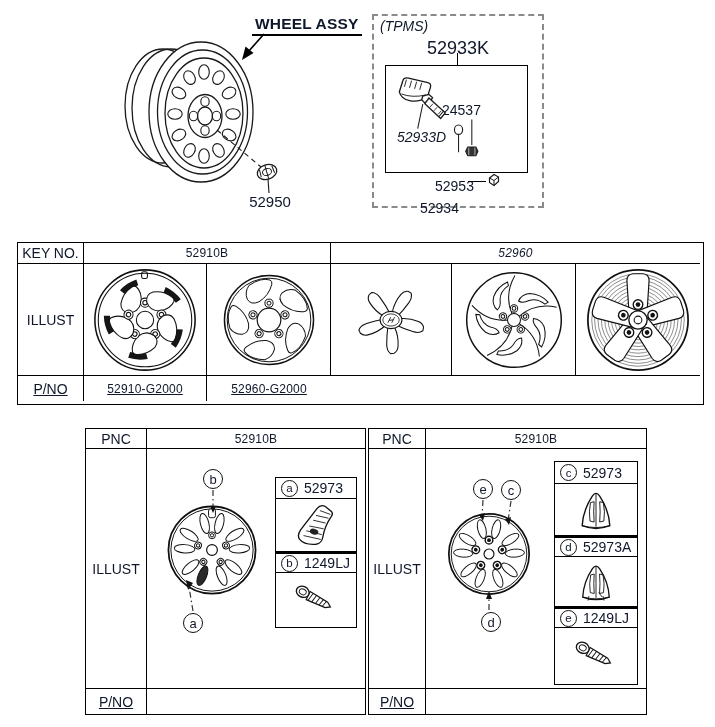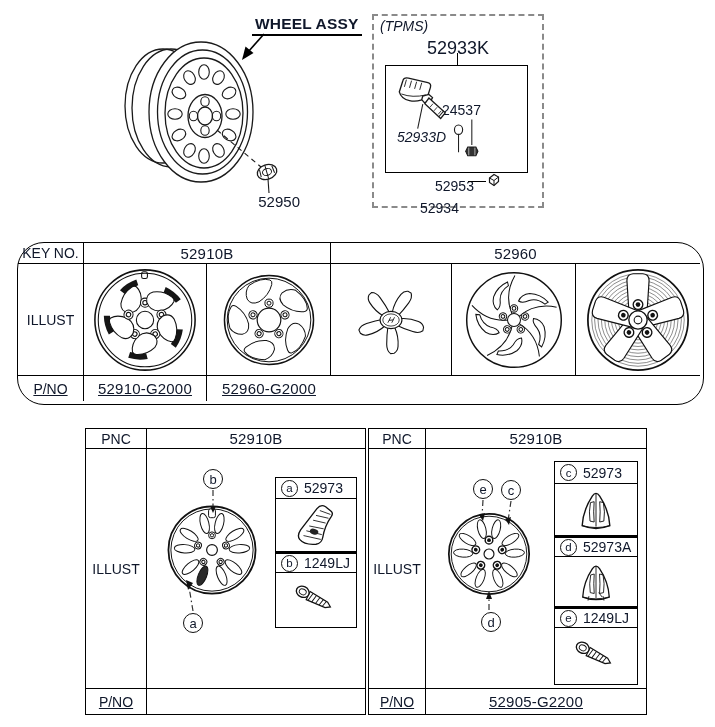--- a/index.html
+++ b/index.html
@@ -3,36 +3,36 @@
 <meta charset="utf-8">
 <style>
   html,body{margin:0;padding:0;background:#fff;}
   .canvas{position:relative;width:715px;height:727px;background:#fff;overflow:hidden;
           font-family:"Liberation Sans",sans-serif;color:#0f172a;}
   .abs{position:absolute;}
   .lbl{position:absolute;font-size:14px;white-space:nowrap;}
   
   .wheel-assy-label{position:absolute;left:252px;top:15px;font-size:15.5px;font-weight:bold;
      border-bottom:2px solid #000;padding:0 3px 1px 3px;letter-spacing:.2px;}
-  .nut-label{position:absolute;left:240px;top:193px;width:60px;text-align:right;font-size:15px;}
+  .nut-label{position:absolute;left:240px;top:193px;width:60px;text-align:center;font-size:15px;}
   
   .tpms-box{position:absolute;left:372px;top:14px;width:168px;height:190px;
      border:2px dashed #8a8a8a;}
   .tpms-title{position:absolute;left:6px;top:2px;font-size:14px;font-style:italic;}
   .tpms-kit{position:absolute;left:0;top:22px;width:100%;text-align:center;font-size:18px;}
   .tpms-vline{position:absolute;left:83px;top:37px;height:13px;width:0;border-left:1.5px solid #000;}
   .sensor-box{position:absolute;left:11px;top:49px;width:141px;height:106px;border:1.5px solid #000;}
   .tpms-hline{position:absolute;left:94px;top:165px;width:18px;height:0;border-top:1.3px solid #000;}
   
   .grid-table{position:absolute;display:grid;border:1.5px solid #000;background:#fff;}
   .cell{display:flex;align-items:center;justify-content:center;font-size:14px;
         border-right:1px solid #000;border-bottom:1px solid #000;overflow:hidden;}
   .cell.nbr{border-right:none;}
   .cell.nbb{border-bottom:none;text-decoration:underline;}
-  .cell.num{font-size:15px;letter-spacing:.2px;}
+  .cell.num{font-size:12px;letter-spacing:.2px;}
   .icell{position:relative;}
   
   .legend{position:absolute;display:grid;border:1.5px solid #000;background:#fff;}
   .lh{display:flex;align-items:center;gap:6px;padding-left:5px;font-size:14px;
       border-bottom:1px solid #000;}
   .lh.thick{border-top:2px solid #000;}
   .lc{display:flex;align-items:center;justify-content:center;border-bottom:1px solid #000;}
   .lc.nbb{border-bottom:none;}
   .ltr{width:17px;height:17px;border:1.3px solid #111;border-radius:50%;box-sizing:border-box;
       display:flex;align-items:center;justify-content:center;font-size:11.5px;flex:0 0 auto;}
@@ -126,24 +126,24 @@
     <svg class="abs" style="left:112px;top:156px;" width="16" height="16" viewBox="0 0 16 16">
       <g fill="none" stroke="#1a1a1a" stroke-width="1.2">
         <path d="M3.5,6 L8,2.5 L12.5,5 L12.5,9.5 L8,13.5 L3.5,10.5 Z" fill="#fff"></path>
         <path d="M3.5,6 L8,8.5 L12.5,5 M8,8.5 L8,13.5" stroke-width="1"></path>
       </g>
     </svg>
   </div>
 
   <div class="grid-table" style="left:17px;top:242px;width:685px;height:161px;
               grid-template-columns:66px 123px 124px 121px 124px 124px;
-              grid-template-rows:21px 112px 25px;border-radius:27px;">
+              grid-template-rows:21px 112px 25px;">
     <div class="cell">KEY NO.</div>
     <div class="cell num" style="grid-column:2 / span 2;">52910B</div>
-    <div class="cell num nbr" style="grid-column:4 / span 3;">52960</div>
+    <div class="cell num nbr" style="grid-column:4 / span 3;font-style:italic;">52960</div>
 
     <div class="cell">ILLUST</div>
 
     <div class="cell icell">
       <svg width="106" height="106" viewBox="0 0 110 110">
         <g fill="none" stroke="#111" stroke-width="1.1">
           <circle cx="55" cy="55" r="52" stroke-width="1.6"></circle>
           <circle cx="55" cy="55" r="48.5"></circle>
           <g>
             <path d="M29,24 A42,42 0 0 1 46,13 L48,19 A35,35 0 0 0 34,28 Z" fill="#161616" stroke="none"></path>
@@ -523,16 +523,15 @@
               <path d="M21,10 L19.5,18.2 M25,10.3 L23.5,18.4 M29,10.6 L27.5,18.2 M33,11 L31.5,17.8 M36.5,11.4 L35,17.4" stroke-width=".9"></path>
               <ellipse cx="11" cy="13" rx="6.6" ry="5.4" fill="#fff" stroke-width="1.3"></ellipse>
               <ellipse cx="11" cy="13" rx="3.6" ry="2.8" stroke-width=".9"></ellipse>
             </g>
           </svg>
         </div>
       </div>
     </div>
 
     <div class="cell nbb">P/NO</div>
-    <div class="cell num nbb nbr">52905-G2200</div>
   </div>
 
 </div>
 
 </body></html>

